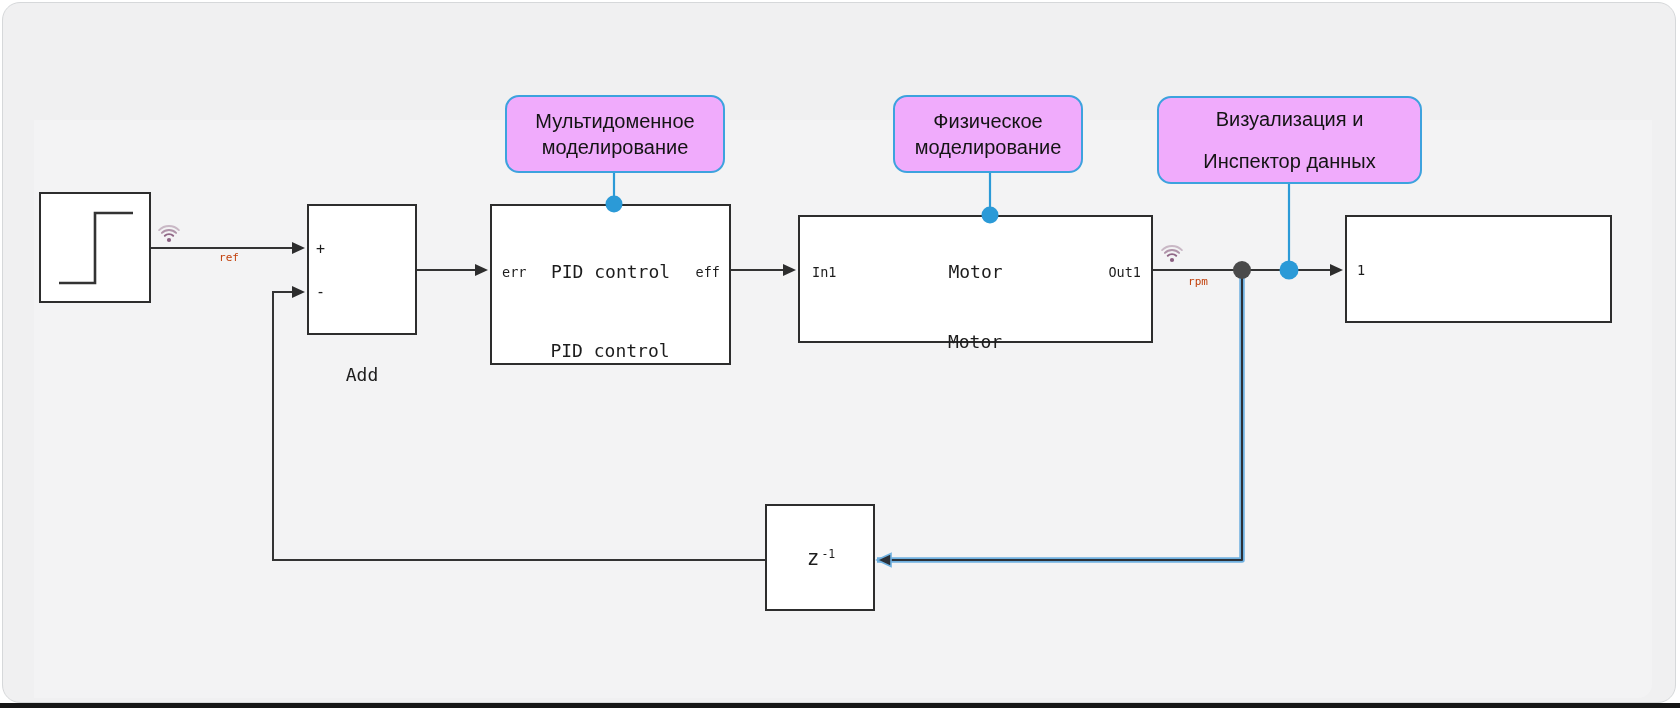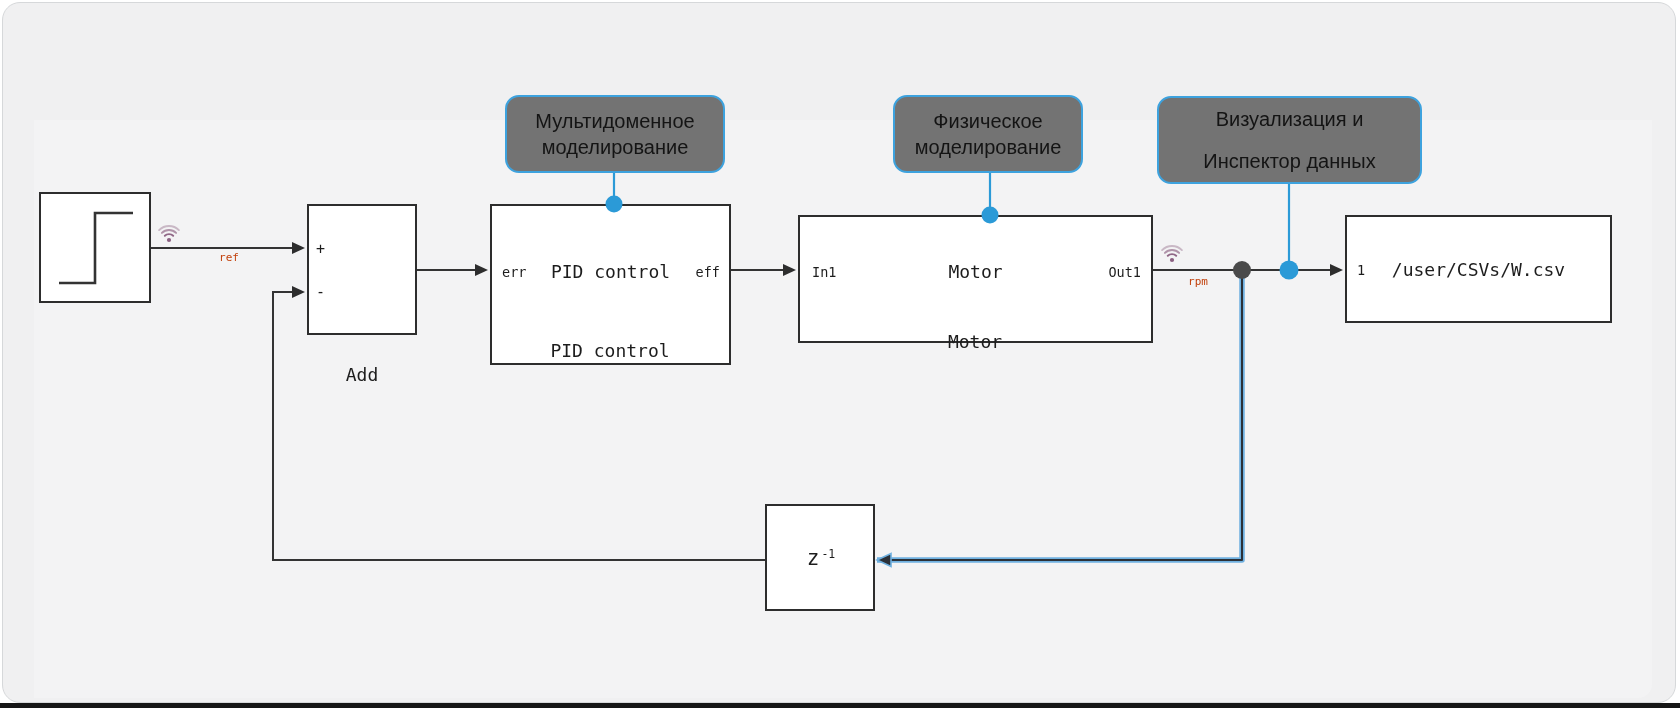--- a/index.html
+++ b/index.html
@@ -40,21 +40,21 @@
     position:absolute;transform:translateX(-50%);
     font-family:"DejaVu Sans Mono",monospace;font-size:18px;line-height:22px;
     color:#1c1c1c;white-space:nowrap;
   }
   .signal-label{
     position:absolute;transform:translateX(-50%);
     font-family:"DejaVu Sans Mono",monospace;font-size:11px;color:#c2410c;
     white-space:nowrap;
   }
   .callout{
-    position:absolute;background:#737373;border:2px solid #3da2de;
+    position:absolute;background:#f0abfc;border:2px solid #3da2de;
     border-radius:14px;box-sizing:border-box;
     display:flex;flex-direction:column;justify-content:center;align-items:center;
     font-size:20px;line-height:26px;color:#141414;text-align:center;
   }
   .delay-text{
     position:absolute;left:0;top:0;width:100%;height:100%;
     display:flex;align-items:center;justify-content:center;
     font-family:"DejaVu Sans Mono",monospace;font-size:21px;color:#1d1d1d;
   }
   .delay-text sup{font-size:11.5px;position:relative;top:-4px;left:2px;}
@@ -89,21 +89,20 @@
 
 <div class="block" style="left:798px;top:215px;width:355px;height:128px;">
   <span class="port" style="left:12px;top:47px;">In1</span>
   <span class="block-title" style="top:44px;">Motor</span>
   <span class="port" style="right:10px;top:47px;">Out1</span>
 </div>
 <span class="block-label" style="left:975px;top:331px;">Motor</span>
 
 <div class="block" style="left:1345px;top:215px;width:267px;height:108px;">
   <span class="port" style="left:10px;top:45px;">1</span>
-  <span class="block-title" style="top:42px;">/user/CSVs/W.csv</span>
 </div>
 
 <div class="block" style="left:765px;top:504px;width:110px;height:107px;">
   <span class="delay-text">
       <span>z</span>
       <sup>-1</sup>
     </span>
 </div>
 
 <span class="signal-label" style="left:229px;top:251px;">ref</span>

